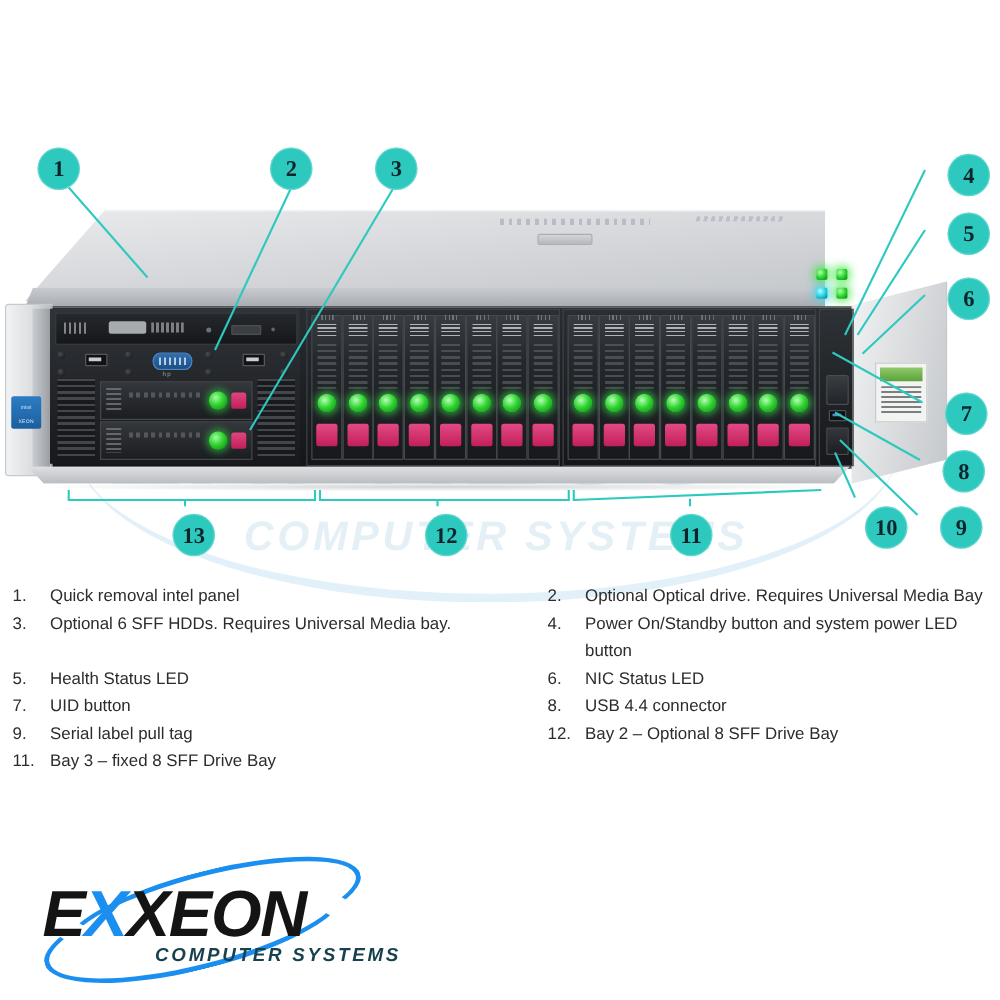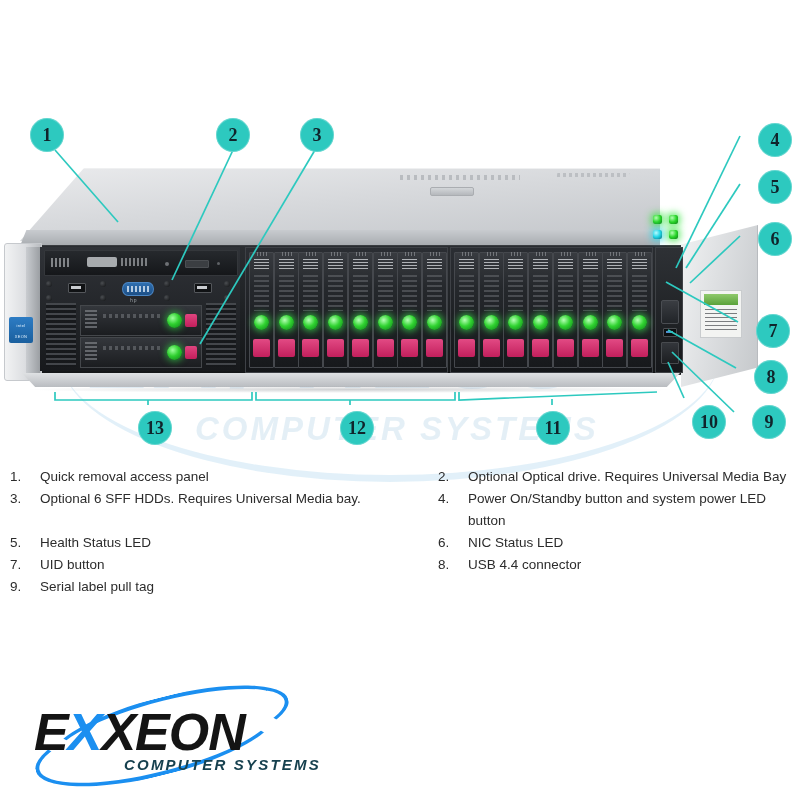--- a/index.html
+++ b/index.html
@@ -525,56 +525,64 @@
       </div>
       <div class="callout" style="left: 138px; top: 411px; background: rgb(45, 201, 191);">
         <span>13</span>
       </div>
     </div>
 
   <div id="legend">
     <div class="lg-col left" id="legend-left">
         <div class="lg-item">
           <span class="lg-num">1.</span>
-          <span class="lg-txt">Quick removal access panel</span>
+          <span class="lg-txt">Quick removal intel panel</span>
         </div>
         <div class="lg-item">
           <span class="lg-num">3.</span>
           <span class="lg-txt">Optional 6 SFF HDDs. Requires Universal Media bay.</span>
         </div>
         <div class="lg-spacer"></div>
         <div class="lg-item">
           <span class="lg-num">5.</span>
           <span class="lg-txt">Health Status LED</span>
         </div>
         <div class="lg-item">
           <span class="lg-num">7.</span>
           <span class="lg-txt">UID button</span>
         </div>
         <div class="lg-item">
           <span class="lg-num">9.</span>
           <span class="lg-txt">Serial label pull tag</span>
         </div>
+        <div class="lg-item">
+          <span class="lg-num">11.</span>
+          <span class="lg-txt">Bay 3 – fixed 8 SFF Drive Bay</span>
+        </div>
       </div>
     <div class="lg-col right" id="legend-right">
         <div class="lg-item">
           <span class="lg-num">2.</span>
           <span class="lg-txt">Optional Optical drive. Requires Universal Media Bay</span>
         </div>
         <div class="lg-item">
           <span class="lg-num">4.</span>
           <span class="lg-txt">Power On/Standby button and system power LED button</span>
         </div>
         <div class="lg-item">
           <span class="lg-num">6.</span>
           <span class="lg-txt">NIC Status LED</span>
         </div>
         <div class="lg-item">
           <span class="lg-num">8.</span>
           <span class="lg-txt">USB 4.4 connector</span>
+        </div>
+        <div class="lg-item">
+          <span class="lg-num">12.</span>
+          <span class="lg-txt">Bay 2 – Optional 8 SFF Drive Bay</span>
         </div>
       </div>
   </div>
 
   <div id="brand">
     <div class="brand-swoosh"></div>
     <div class="brand-swoosh2"></div>
     <div class="brand-word"><span>E</span><span class="brand-x">X</span><span>XEON</span></div>
     <div class="brand-sub">COMPUTER SYSTEMS</div>
   </div>

